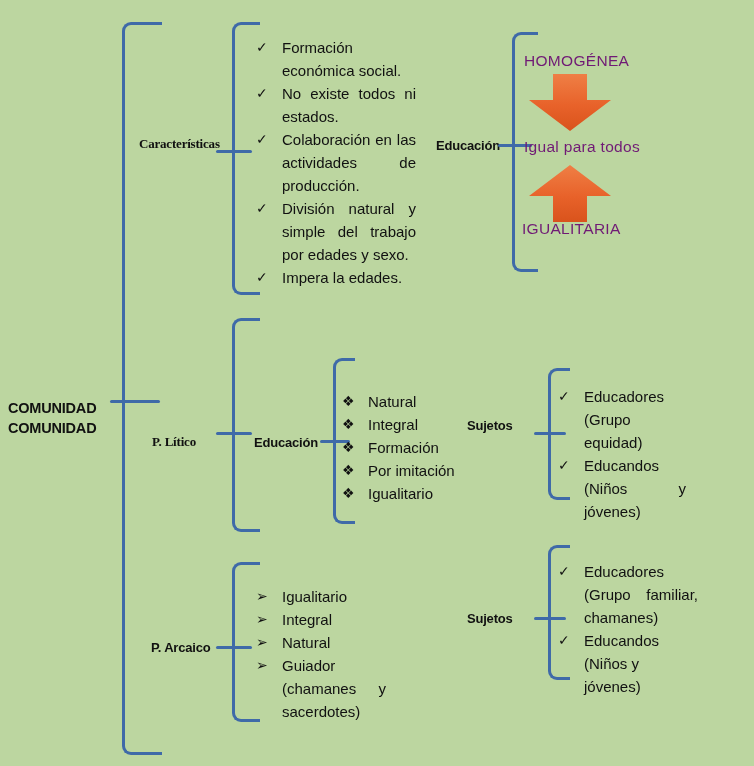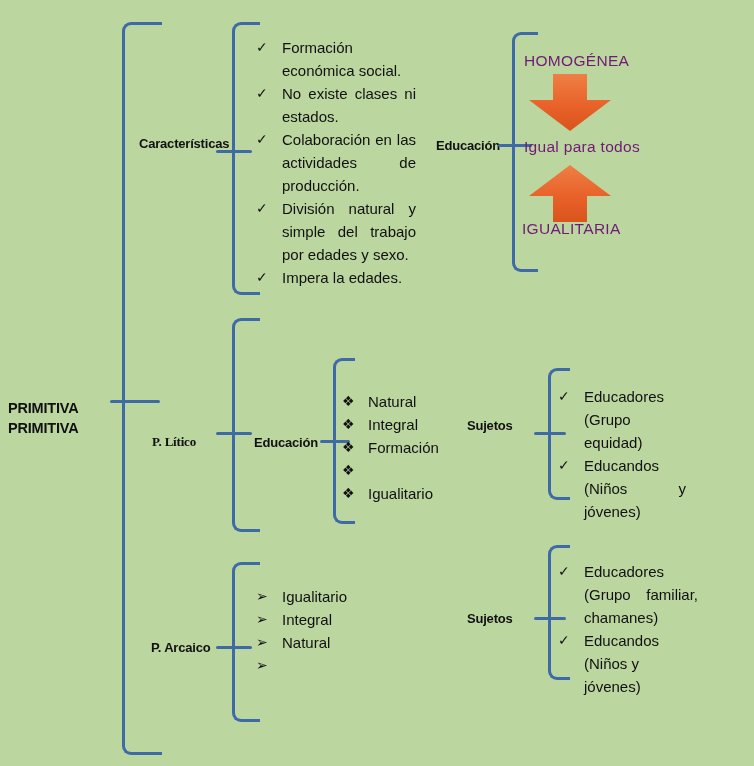--- a/index.html
+++ b/index.html
@@ -81,41 +81,41 @@
   .arrow{
     position:absolute;
   }
 </style>
 </head>
 <body>
 
 <div id="canvas">
 
   <div class="node-label big" style="left:8px; top:398px; width:100px;">
-    <span>PRIMITIVA PRIMITIVA</span>
+    <span>COMUNIDAD COMUNIDAD</span>
   </div>
 
   <div class="bracket right-open" style="left:122px; top:22px; width:40px; height:733px;"></div>
   <div class="stub" style="left:110px; top:400px; width:50px;"></div>
 
-  <div class="node-label" style="left:139px; top:136px;">
+  <div class="node-label" style="left:139px; top:136px;font-family:Liberation Serif, serif;">
     <span>Características</span>
   </div>
 
   <div class="bracket right-open" style="left:232px; top:22px; width:28px; height:273px;"></div>
   <div class="stub" style="left:216px; top:150px; width:36px;"></div>
 
   <div class="list" style="left:256px; top:36px; width:160px;">
     <div class="row">
       <span class="mk">✓</span>
       <span class="txt just">Formación económica social.</span>
     </div>
     <div class="row">
       <span class="mk">✓</span>
-      <span class="txt just">No existe clases ni estados.</span>
+      <span class="txt just">No existe todos ni estados.</span>
     </div>
     <div class="row">
       <span class="mk">✓</span>
       <span class="txt just">Colaboración en las actividades de producción.</span>
     </div>
     <div class="row">
       <span class="mk">✓</span>
       <span class="txt just">División natural y simple del trabajo por edades y sexo.</span>
     </div>
     <div class="row">
@@ -191,20 +191,21 @@
     <div class="row">
       <span class="mk">❖</span>
       <span class="txt">Integral</span>
     </div>
     <div class="row">
       <span class="mk">❖</span>
       <span class="txt">Formación</span>
     </div>
     <div class="row">
       <span class="mk">❖</span>
+      <span class="txt">Por imitación</span>
     </div>
     <div class="row">
       <span class="mk">❖</span>
       <span class="txt">Igualitario</span>
     </div>
   </div>
 
   <div class="node-label" style="left:467px; top:418px;">
     <span>Sujetos</span>
   </div>
@@ -238,20 +239,21 @@
     <div class="row">
       <span class="mk">➢</span>
       <span class="txt">Integral</span>
     </div>
     <div class="row">
       <span class="mk">➢</span>
       <span class="txt">Natural</span>
     </div>
     <div class="row">
       <span class="mk">➢</span>
+      <span class="txt just">Guiador (chamanes y sacerdotes)</span>
     </div>
   </div>
 
   <div class="node-label" style="left:467px; top:611px;">
     <span>Sujetos</span>
   </div>
 
   <div class="bracket right-open" style="left:548px; top:545px; width:22px; height:135px;"></div>
   <div class="stub" style="left:534px; top:617px; width:32px;"></div>
 

